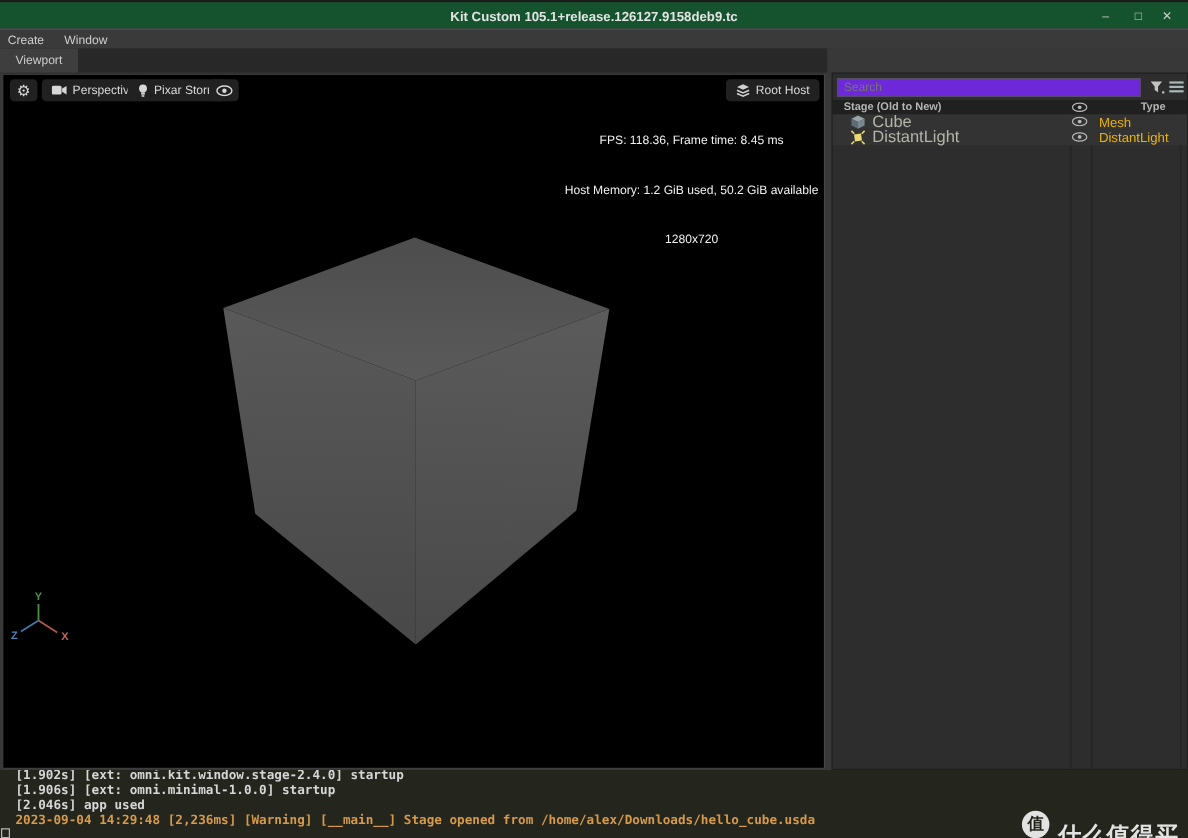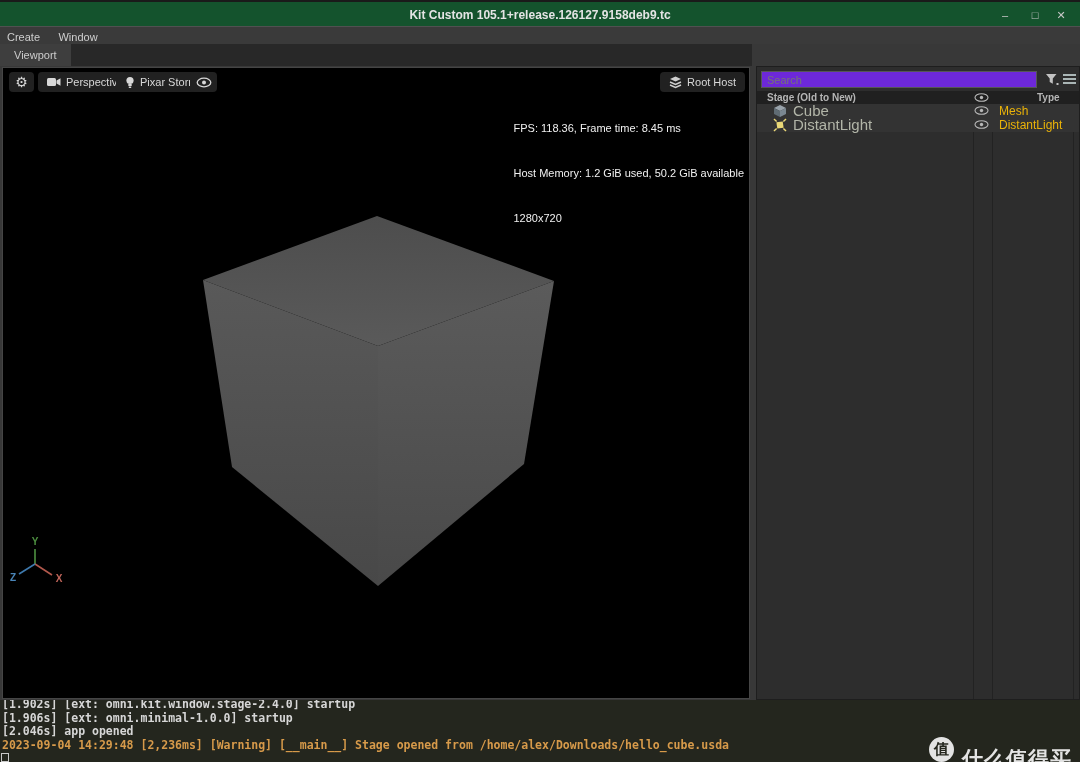--- a/index.html
+++ b/index.html
@@ -32,21 +32,21 @@
   #viewport-content { position:absolute; left:2px; top:23px; width:748px; height:632px;
     background:#000; border:1px solid #454545; }
   .vp-btn { position:absolute; top:4px; height:20px; background:#212121;
     border-radius:4px; color:#d8d8d8; font-size:11px; display:flex;
     align-items:center; gap:5px; padding:0 9px; }
   #gear-btn { left:6px; width:25px; justify-content:center; padding:0; font-size:14px; }
   #perspective-btn { left:35px; }
   #storm-btn { left:113px; }
   #vp-eye-btn { left:187px; width:27px; justify-content:center; padding:0; }
   #rootlayer-btn { right:4px; }
-  #vp-stats { position:absolute; right:5px; top:23px; text-align:left;
+  #vp-stats { position:absolute; right:5px; top:23px; text-align:center;
     color:#f0f0f0; font-size:11px; line-height:15px; white-space:pre; }
   #cube-svg { position:absolute; left:0; top:0; }
   #axis-gizmo { position:absolute; left:4px; top:466px; }
 
   
   #stage-panel { position:absolute; left:756px; top:0; width:324px; height:656px; }
   #stage-body { position:absolute; left:0; top:22px; width:324px; height:634px;
     background:#2d2d2d; border:1px solid #1e1e1e; }
   #stage-search { position:absolute; left:4px; top:4px; width:276px; height:17px;
     background:#6d28d9; border:1px solid #565656; color:#aaaaaa; font-size:11px;
@@ -64,21 +64,21 @@
   .tree-row .prim-name { position:absolute; left:36px; top:0; height:14px;
     line-height:14px; color:#b2b5a8; font-size:15px; }
   .tree-row .prim-type { position:absolute; left:242px; top:0; height:14px;
     line-height:14px; color:#eab308; font-size:12px; }
   .eye-cell { position:absolute; left:217px; top:2px; width:17px; }
 
   
   #console { position:absolute; left:0; top:700px; width:1080px; height:62px;
     background:#24261e; overflow:hidden; }
   .console-line { font-family:"DejaVu Sans Mono", monospace; font-size:11.5px;
-    font-weight:bold; line-height:13.5px; color:#d6d6d6; white-space:pre; padding-left:2px; }
+    font-weight:bold; line-height:13.5px; color:#d6d6d6; white-space:pre; padding-left:14px; }
   .console-line.warning { color:#d79a4a; }
   #console-lines { margin-top:-2px; }
   #console-cursor { position:absolute; left:1px; top:53px; width:8px; height:9px;
     border:1px solid #c8c8c8; }
   #watermark { position:absolute; right:8px; top:25px; display:flex;
     align-items:center; gap:8px; opacity:0.93; }
   #watermark-logo { width:25px; height:25px; border-radius:50%; background:#f2f2f2;
     color:#24261e; font-size:15px; font-weight:bold; display:flex;
     align-items:center; justify-content:center; }
   #watermark-text { color:#f2f2f2; font-size:21px; font-weight:bold; letter-spacing:1px;margin-top:20px; }
@@ -236,21 +236,21 @@
         </div>
       </div>
     </div>
   </div>
 </div>
 
 <div id="console">
   <div id="console-lines">
     <div class="console-line">[1.902s] [ext: omni.kit.window.stage-2.4.0] startup</div>
     <div class="console-line">[1.906s] [ext: omni.minimal-1.0.0] startup</div>
-    <div class="console-line">[2.046s] app opened</div>
+    <div class="console-line">[2.046s] app used</div>
     <div class="console-line warning">2023-09-04 14:29:48 [2,236ms] [Warning] [__main__] Stage opened from /home/alex/Downloads/hello_cube.usda</div>
   </div>
   <div id="console-cursor"></div>
   <div id="watermark">
     <div id="watermark-logo">值</div>
     <div id="watermark-text">什么值得买</div>
   </div>
 </div>
 
 </body></html>

